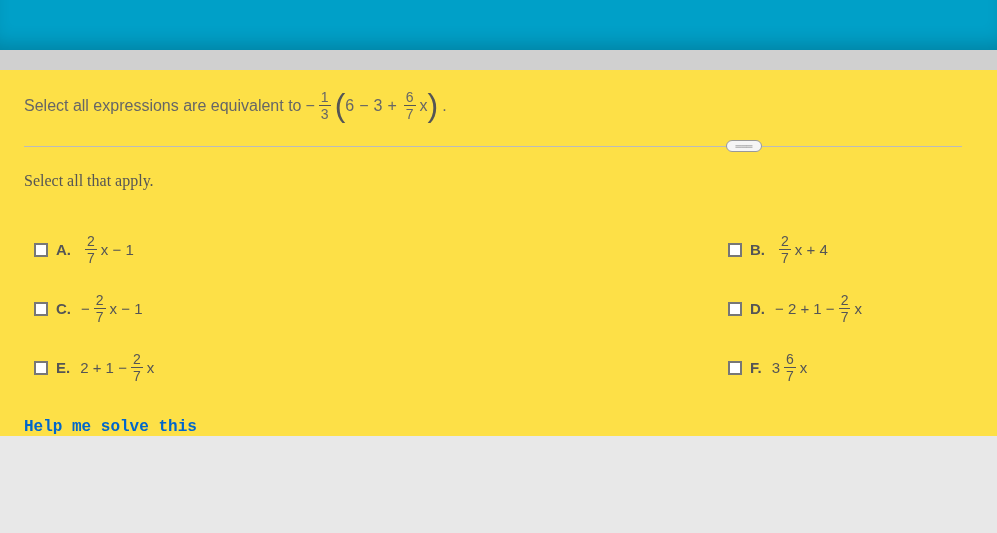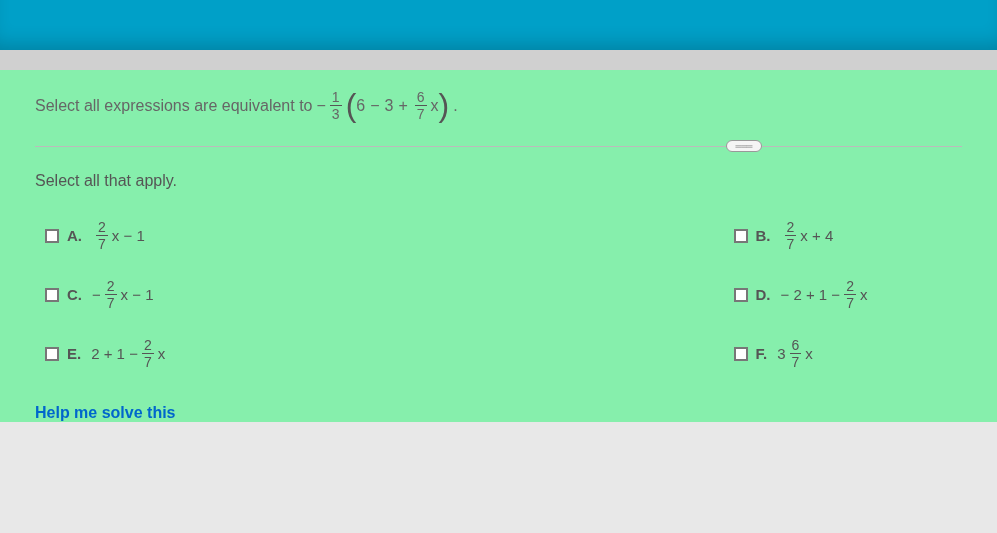--- a/index.html
+++ b/index.html
@@ -18,22 +18,22 @@
     .top-bar {
       height: 50px;
       background: #00a0c8;
       box-shadow: inset 0 -15px 20px -10px rgba(0,0,0,0.2);
     }
     .spacer {
       height: 20px;
       background: #d0d0d0;
     }
     .content {
-      background: #86efac;
-      padding: 20px 35px 0 35px;
+      background: #fde047;
+      padding: 20px 35px 0 24px;
       position: relative;
     }
     .question-text {
       color: #666;
       font-size: 16px;
       display: flex;
       align-items: center;
       flex-wrap: wrap;
       gap: 4px;
       margin-bottom: 25px;
@@ -55,21 +55,22 @@
       background: #f5f5f5;
       display: flex;
       align-items: center;
       justify-content: center;
       font-size: 8px;
       color: #888;
     }
     .instructions {
       color: #555;
       font-size: 16px;
-      margin-bottom: 30px;
+      margin-bottom: 44px;
+      font-family: Liberation Serif, serif;
     }
     .options-grid {
       display: grid;
       grid-template-columns: 1fr 1fr;
       column-gap: 60px;
       row-gap: 28px;
       padding-left: 10px;
     }
     .option {
       display: flex;
@@ -118,20 +119,21 @@
       line-height: 0.8;
       color: #555;
     }
     .help-links {
       margin-top: 35px;
       display: flex;
       gap: 10px;
       color: #0066cc;
       font-size: 16px;
       font-weight: bold;
+      font-family: Liberation Mono, monospace;
     }
     .expr-row {
       display: inline-flex;
       align-items: center;
       gap: 2px;
     }
   </style>
 </head>
 <body>
 

